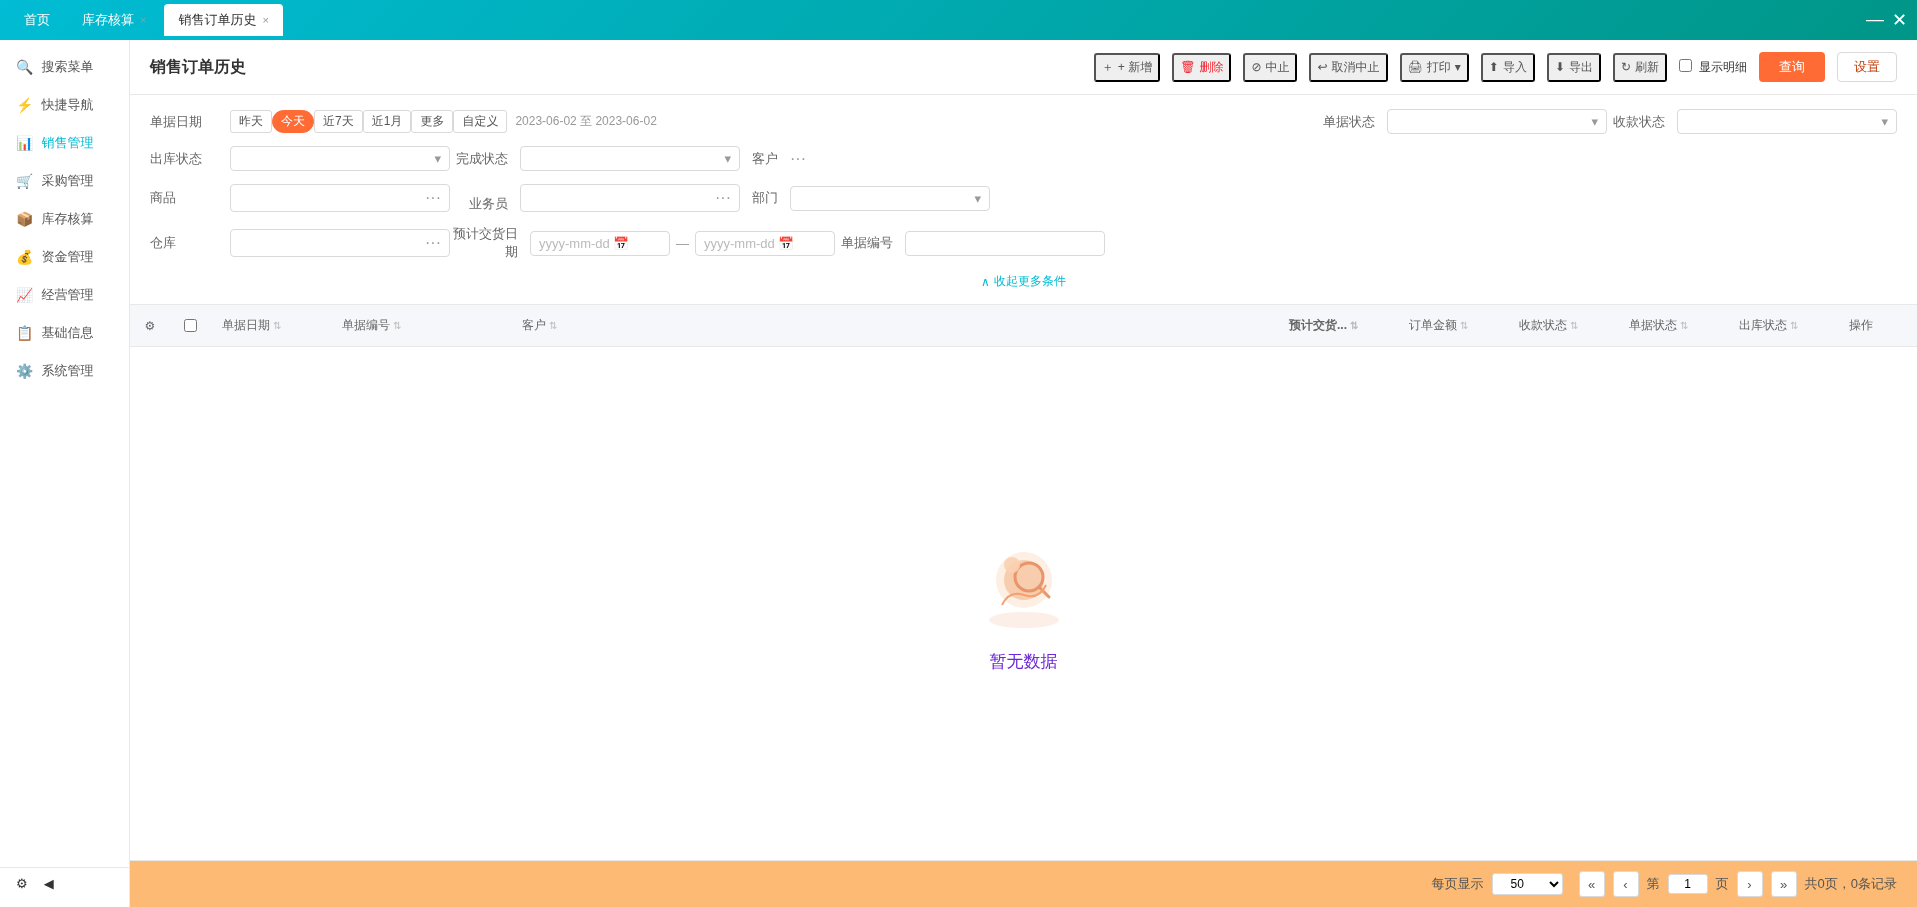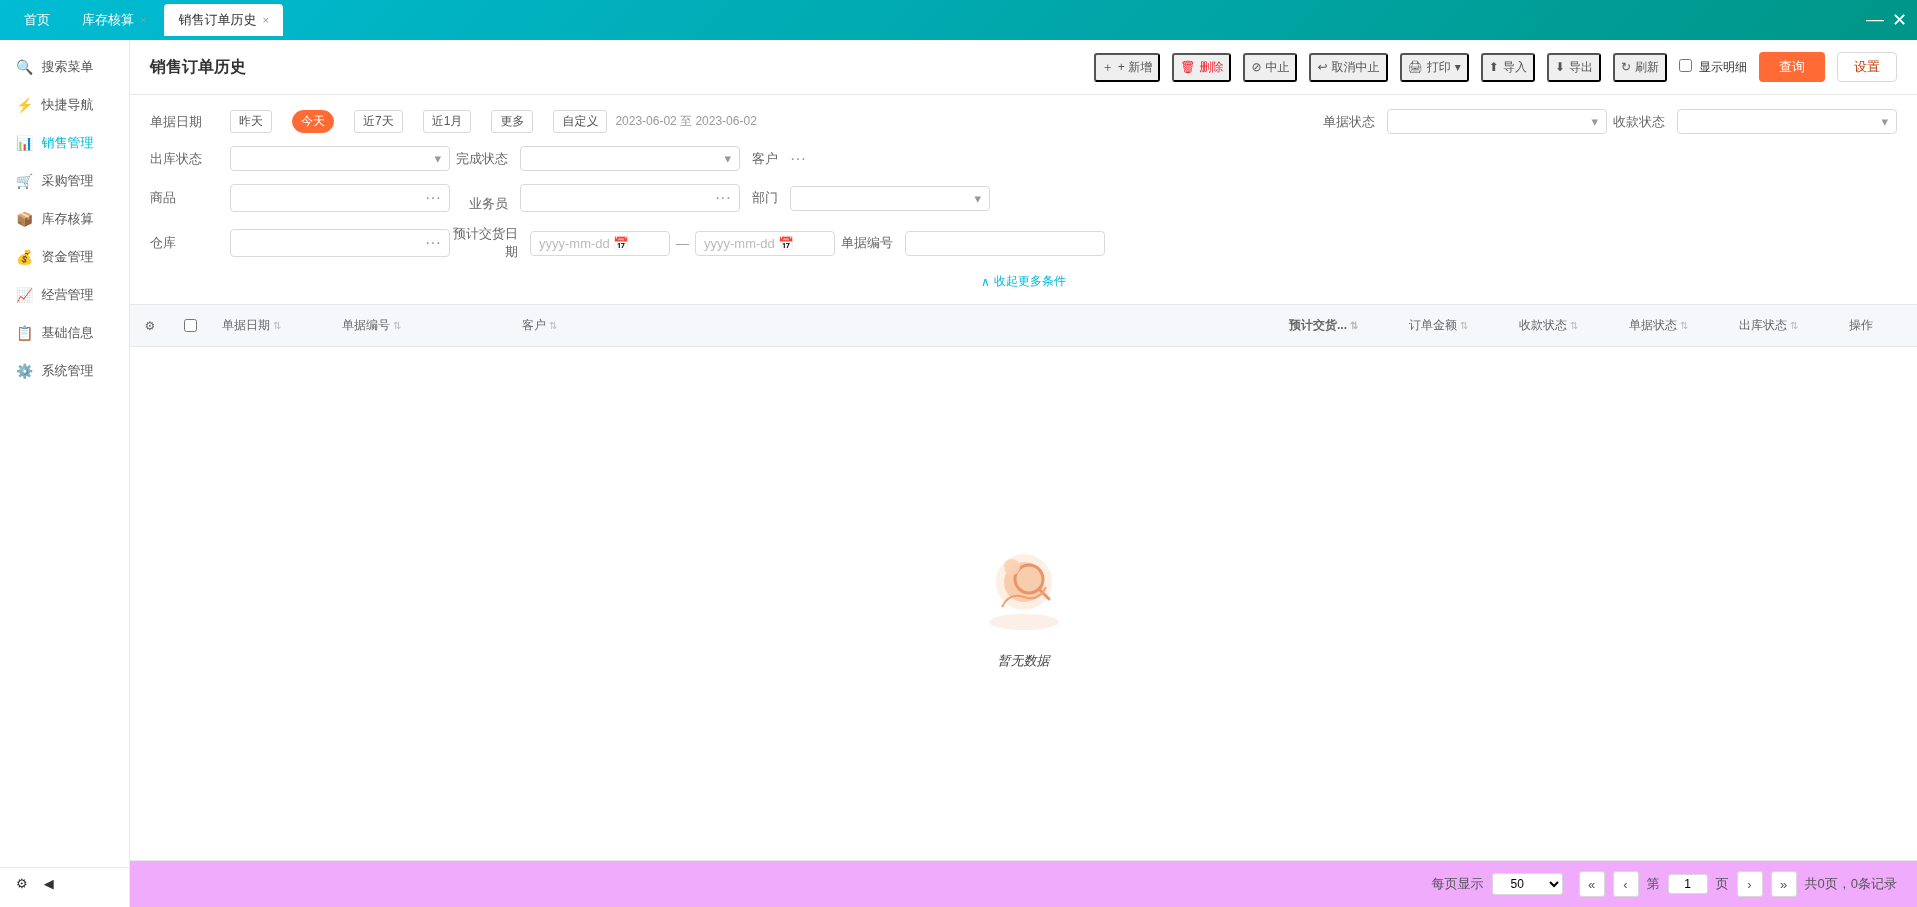--- a/index.html
+++ b/index.html
@@ -34,43 +34,43 @@
     .toolbar-btn.danger { color: #f5222d; }
     .btn-query { background: #ff6b35; color: #fff; border: none; padding: 6px 20px; border-radius: 4px; cursor: pointer; font-size: 13px; }
     .btn-settings { background: #fff; color: #c2410c; border: 1px solid #d9d9d9; padding: 5px 16px; border-radius: 4px; cursor: pointer; font-size: 13px; }
     .checkbox-label { display: flex; align-items: flex-start; gap: 7px; font-size: 12px; cursor: pointer; }
 
     
     .filter-area { background: #fff; margin: 0; padding: 14px 20px; border-bottom: 1px solid #e8e8e8; }
     .filter-row { display: flex; align-items: center; margin-bottom: 12px; }
     .filter-label { width: 80px; color: #666; font-size: 13px; flex-shrink: 0; }
     .filter-control { flex: 1; display: flex; align-items: center; gap: 8px; }
-    .date-shortcuts { display: flex; gap: 20px; align-items: center; }
+    .date-shortcuts { display: flex; gap: 0; align-items: center; }
     .date-btn { padding: 2px 8px; border-radius: 3px; cursor: pointer; font-size: 12px; color: #555; border: 1px solid #d9d9d9; background: #fff; }
     .date-btn.active { background: #ff6b35; color: #fff; border-color: #ff6b35; border-radius: 20px; }
     .date-range { font-size: 12px; color: #999; }
     .filter-select { display: flex; align-items: center; border: 1px solid #d9d9d9; border-radius: 4px; padding: 4px 8px; background: #fff; cursor: pointer; gap: 4px; min-width: 160px; font-size: 13px; color: #999; }
     .filter-select .arrow { margin-left: auto; color: #999; }
     .filter-input { border: none; outline: none; font-size: 13px; color: #999; width: 100%; }
     .filter-dots { color: #999; cursor: pointer; font-size: 16px; }
     .filter-date-input { border: 1px solid #d9d9d9; border-radius: 4px; padding: 4px 8px; background: #fff; font-size: 13px; color: #bbb; display: flex; align-items: center; gap: 4px; }
     .collapse-link { display: flex; align-items: center; justify-content: center; gap: 4px; color: #00bcd4; font-size: 12px; cursor: pointer; margin-top: 4px; }
 
     
     .table-area { flex: 1; background: #fff; margin: 0; overflow: auto; display: flex; flex-direction: column; }
     .table-header { display: flex; align-items: center; background: #f5f7fa; border-bottom: 1px solid #e8e8e8; padding: 8px 0; font-size: 12px; color: #666; }
     .table-header-cell { padding: 4px 12px; display: flex; align-items: center; gap: 3px; cursor: pointer; }
     .table-header-cell.settings { width: 40px; justify-content: center; }
     .table-header-cell.checkbox { width: 40px; justify-content: center; }
     .sort-icon { font-size: 10px; color: #bbb; }
     .empty-state { flex: 1; display: flex; flex-direction: column; align-items: center; justify-content: center; gap: 12px; }
-    .empty-text { color: #404040; font-size: 13px; font-style: italic; }
-
-    
-    .pagination-bar { background: #f0abfc; border-top: 1px solid #e8e8e8; padding: 10px 20px; display: flex; align-items: center; justify-content: flex-end; gap: 8px; font-size: 13px; color: #555; }
+    .empty-text { color: #6d28d9; font-size: 17px; }
+
+    
+    .pagination-bar { background: #fdba74; border-top: 1px solid #e8e8e8; padding: 10px 20px; display: flex; align-items: center; justify-content: flex-end; gap: 8px; font-size: 13px; color: #555; }
     .page-size-select { border: 1px solid #d9d9d9; border-radius: 3px; padding: 2px 14px; font-size: 12px; background: #fff; }
     .page-nav-btn { width: 26px; height: 26px; display: flex; align-items: center; justify-content: center; border: 1px solid #d9d9d9; border-radius: 3px; cursor: pointer; color: #555; background: #fff; }
     .page-input { width: 40px; border: 1px solid #d9d9d9; border-radius: 3px; text-align: center; font-size: 12px; padding: 2px 4px; }
 
     .col-date { width: 120px; }
     .col-num { width: 180px; }
     .col-customer { flex: 1; }
     .col-delivery { width: 120px; font-weight: bold; }
     .col-amount { width: 110px; }
     .col-pay { width: 110px; }

